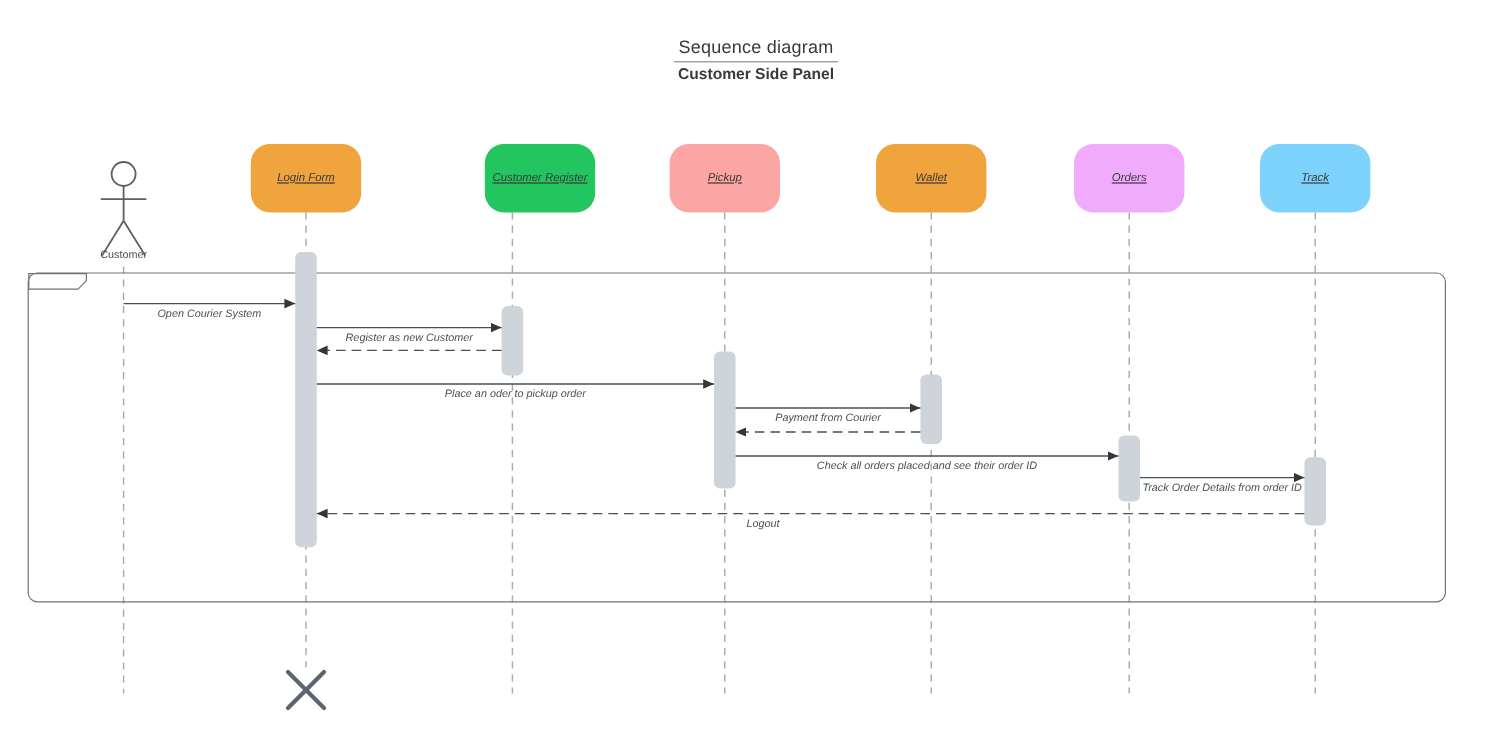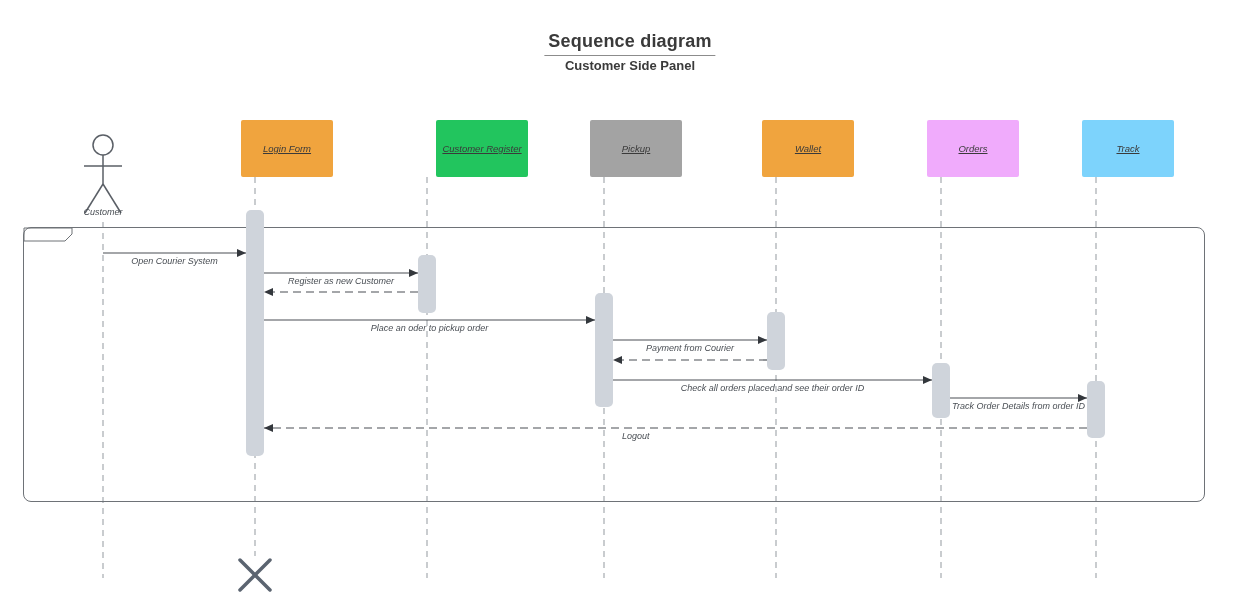--- a/index.html
+++ b/index.html
@@ -6,40 +6,40 @@
   #canvas{
     position:relative;width:1246px;height:608px;background:#ffffff;overflow:hidden;
     font-family:"Liberation Sans", sans-serif;
   }
   svg{position:absolute;left:0;top:0;}
   .title-block{
     position:absolute;left:630px;top:31px;transform:translateX(-50%);
     text-align:center;color:#3a3a3a;z-index:6;
   }
   .title-main{
-    font-size:18px;font-weight:bold;letter-spacing:.2px;
+    font-size:15px;font-weight:normal;letter-spacing:.2px;
     border-bottom:1px solid #8c8c8c;padding:0 4px 3px 4px;white-space:nowrap;text-align:right;
   }
   .title-sub{font-size:13px;font-weight:bold;padding-top:2px;white-space:nowrap;}
   .frame{
     position:absolute;left:23px;top:227px;width:1180px;height:273px;
     border:1px solid #6e7277;border-radius:8px;z-index:1;background:transparent;
   }
   .participant{
-    position:absolute;width:92px;height:57px;border-radius:2px;
+    position:absolute;width:92px;height:57px;border-radius:16px;
     display:flex;align-items:center;justify-content:center;
     font-size:9.5px;font-style:italic;text-decoration:underline;color:#3a3a3a;
-    z-index:4;text-align:center;margin-left:32px;
+    z-index:4;text-align:center;
   }
   .activation{
     position:absolute;width:18px;border-radius:5px;z-index:3;
   }
   .actor-label{
     position:absolute;left:103px;top:207px;transform:translateX(-50%);
-    font-size:9px;font-style:italic;color:#4a4f55;z-index:4;white-space:nowrap;
+    font-size:9px;color:#4a4f55;z-index:4;white-space:nowrap;
   }
   .msg-label{
     position:absolute;font-size:9px;font-style:italic;color:#4a4f55;
     white-space:nowrap;z-index:6;
   }
   .msg-label.center{transform:translateX(-50%);}
   #svg-bg{z-index:0;}
   #svg-fg{z-index:5;}
 </style>
 </head>
@@ -70,21 +70,21 @@
   <div class="title-block">
     <div class="title-main">Sequence diagram</div>
     <div class="title-sub">Customer Side Panel</div>
   </div>
 
   <div class="actor-label">Customer</div>
 
   <div id="participants">
       <div class="participant" style="left: 209px; top: 120px; background: rgb(240, 164, 62);">Login Form</div>
       <div class="participant" style="left: 404px; top: 120px; background: #22c55e;">Customer Register</div>
-      <div class="participant" style="left: 558px; top: 120px; background: #a3a3a3;">Pickup</div>
+      <div class="participant" style="left: 558px; top: 120px; background: #fca5a5;">Pickup</div>
       <div class="participant" style="left: 730px; top: 120px; background: rgb(240, 164, 62);">Wallet</div>
       <div class="participant" style="left: 895px; top: 120px; background: #f0abfc;">Orders</div>
       <div class="participant" style="left: 1050px; top: 120px; background: #7dd3fc; text-align: right;">Track</div>
     </div>
   <div id="activations">
       <div class="activation" style="left: 246px; top: 210px; height: 246px; background: rgb(207, 212, 219);"></div>
       <div class="activation" style="left: 418px; top: 255px; height: 58px; background: rgb(207, 212, 219);"></div>
       <div class="activation" style="left: 595px; top: 293px; height: 114px; background: rgb(207, 212, 219);"></div>
       <div class="activation" style="left: 767px; top: 312px; height: 58px; background: rgb(207, 212, 219);"></div>
       <div class="activation" style="left: 932px; top: 363px; height: 55px; background: rgb(207, 212, 219);"></div>

